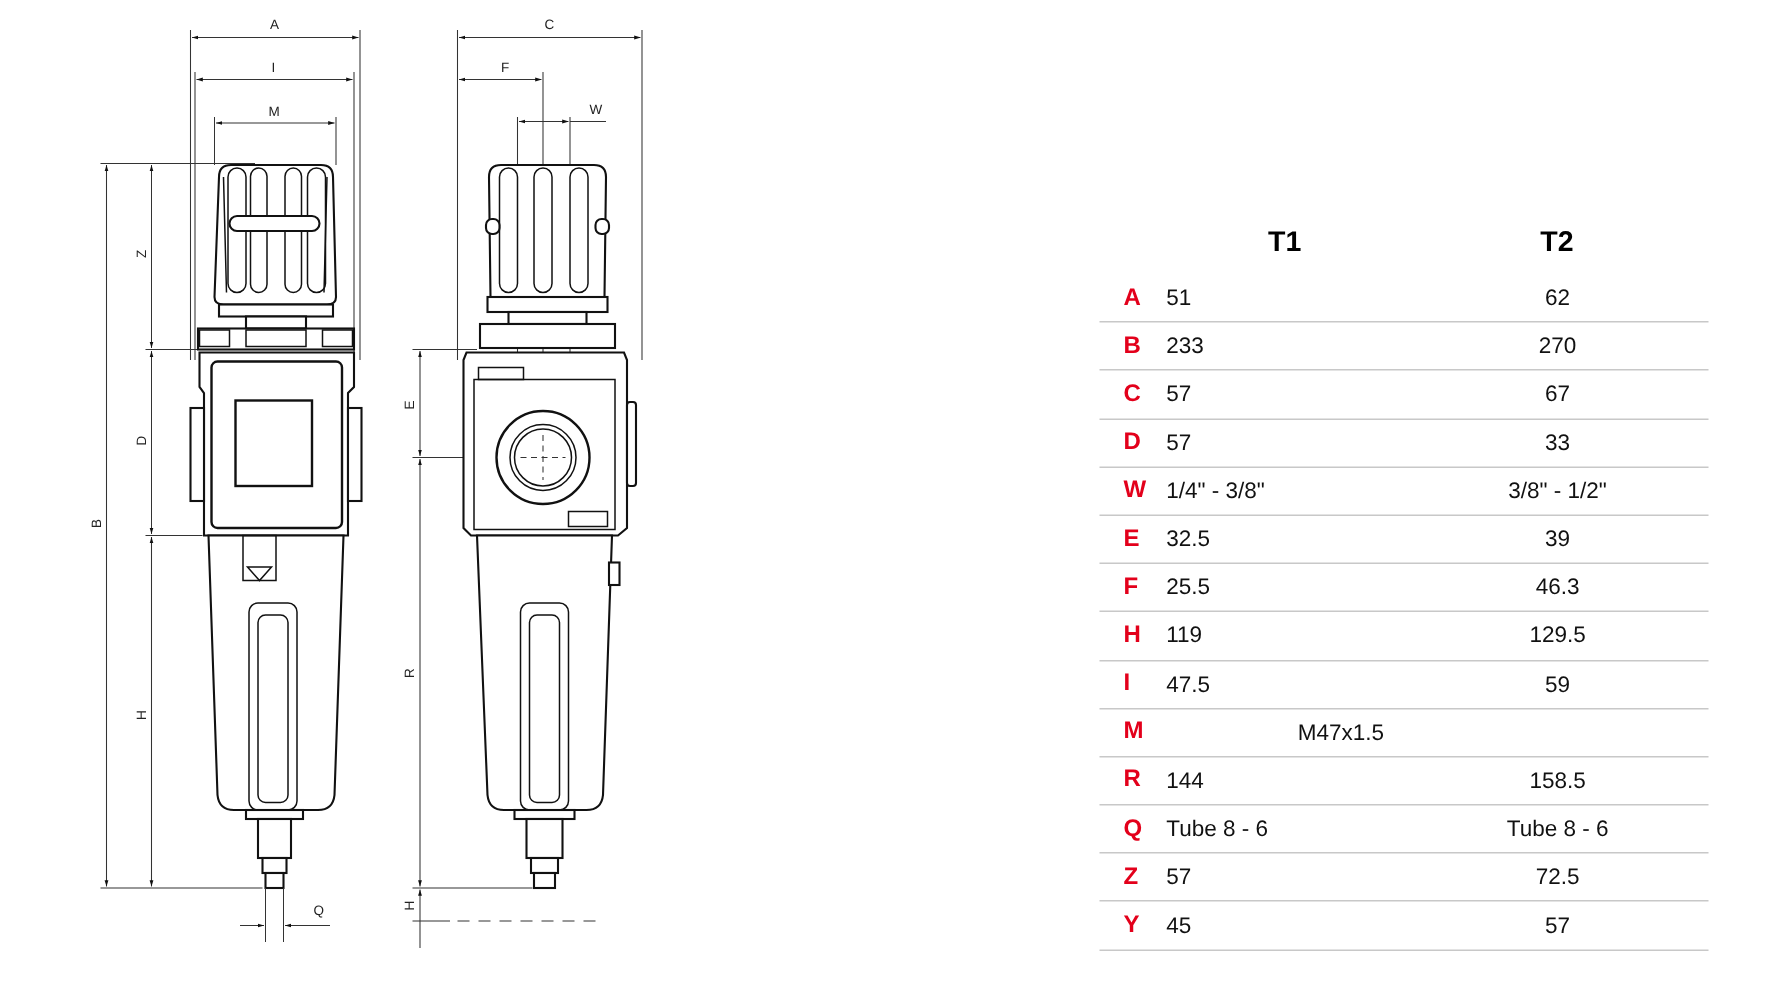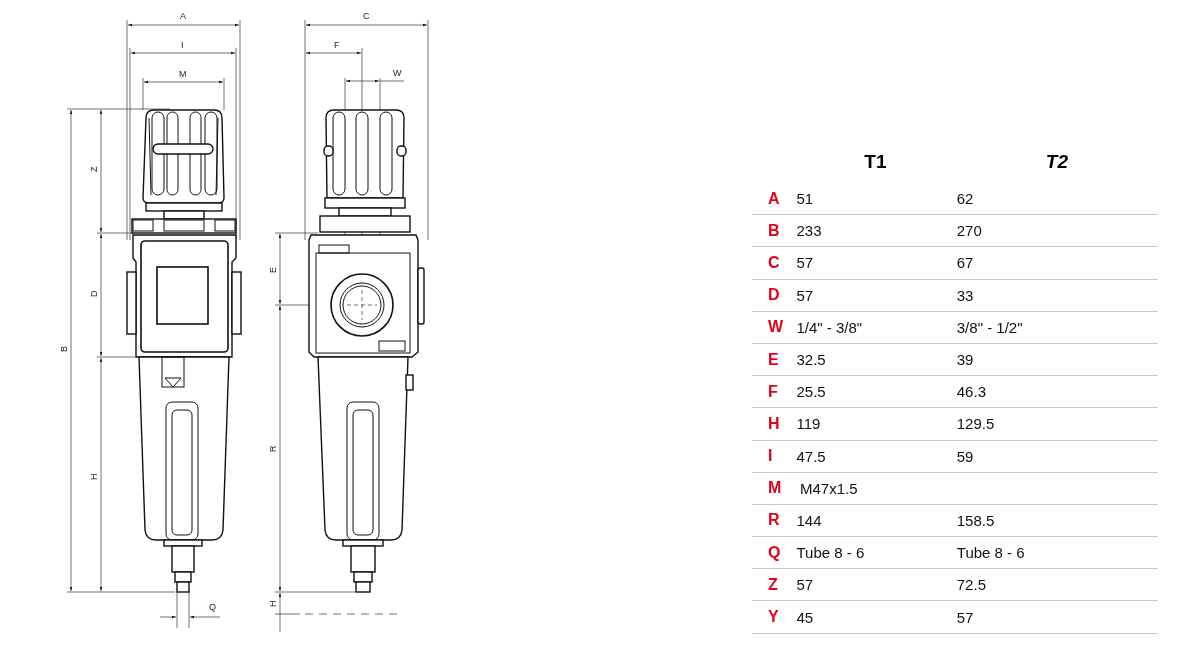--- a/index.html
+++ b/index.html
@@ -5,30 +5,30 @@
     html, body { margin: 0; padding: 0; background: #ffffff; }
     body { width: 1178px; height: 662px; position: relative; overflow: hidden; font-family: "Liberation Sans", sans-serif; }
     #drawing { position: absolute; left: 0; top: 0; width: 740px; height: 662px; }
     #drawing svg { width: 740px; height: 662px; display: block; }
     .dim-label { font-family: "Liberation Sans", sans-serif; font-size: 9px; fill: #222; }
     .ln { stroke: #111; fill: none; stroke-width: 1; }
     .ln2 { stroke: #111; fill: none; stroke-width: 1.6; }
     .thin { stroke: #333; fill: none; stroke-width: 0.7; }
     .body { stroke: #111; fill: #fff; stroke-width: 1.4; }
 
-    #spec-table { position: absolute; left: 752px; top: 140px; width: 406px; }
+    #spec-table { position: absolute; left: 733px; top: 140px; width: 406px; }
     .hdr { display: flex; height: 43px; align-items: center; }
     .hdr .c0 { width: 48px; }
     .hdr .c1, .hdr .c2 { font-weight: bold; font-size: 19px; color: #000; text-align: center; }
     .hdr .c1 { width: 180px; margin-left: -48px; padding-left: 48px; }
     .row { display: flex; height: 32.2px; align-items: center; border-bottom: 1.5px solid #c8c8c8; box-sizing: border-box; }
     .row .key { width: 48px; color: #e3001b; font-weight: bold; font-size: 16px; padding-left: 16px; box-sizing: border-box; }
     .row .v1 { width: 180px; text-align: left; font-size: 15px; color: #111; margin-left: -48px; padding-left: 48px; }
-    .row .v2 { width: 226px; font-size: 15px; color: #111; }
-    .hdr .c2 { width: 226px; font-style: italic; }
+    .row .v2 { width: 226px; text-align: center; font-size: 15px; color: #111; }
+    .hdr .c2 { width: 226px; }
   </style>
 </head>
 <body>
 
 <div id="drawing">
   <svg viewBox="0 0 740 662" xmlns="http://www.w3.org/2000/svg">
     <defs>
       <marker id="arr" viewBox="0 0 10 10" refX="10" refY="5" markerWidth="6" markerHeight="6" orient="auto-start-reverse">
         <path d="M0,2 L10,5 L0,8 z" fill="#111"></path>
       </marker>

